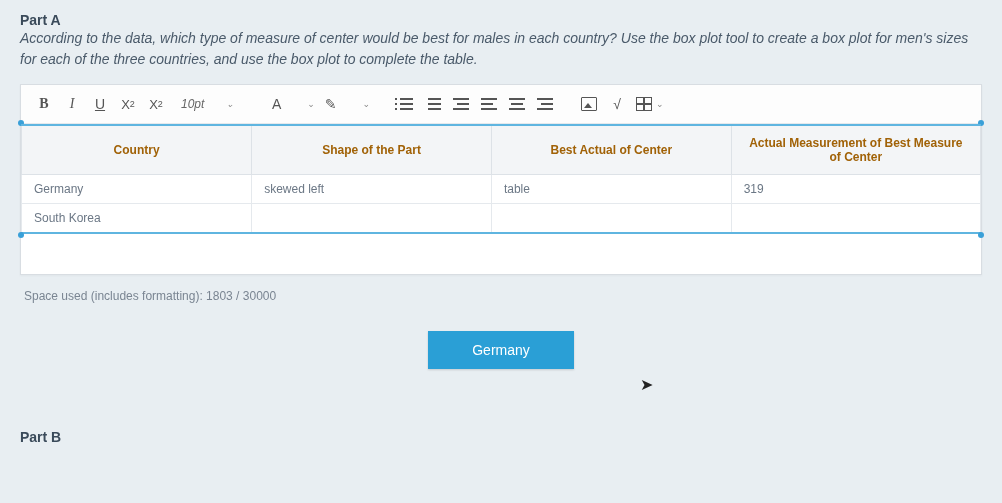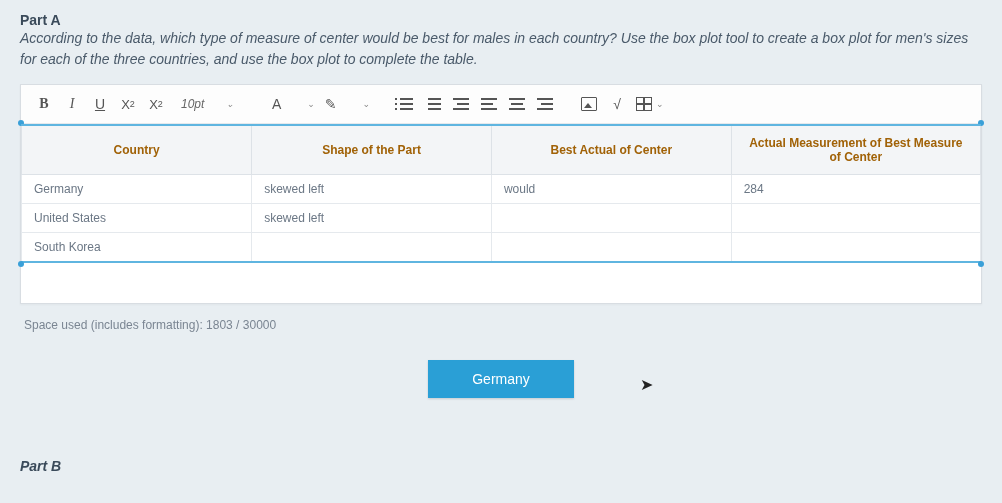--- a/index.html
+++ b/index.html
@@ -196,21 +196,20 @@
       top: 375px;
       font-size: 16px;
       color: #222;
       pointer-events: none;
     }
     .part-b {
       font-weight: 600;
       font-size: 14px;
       color: #3a4a5a;
       margin-top: 30px;
-      font-style: italic;
     }
   </style>
 </head>
 <body>
 
 <div class="part-heading">Part A</div>
 <div class="instructions">According to the data, which type of measure of center would be best for males in each country? Use the box plot tool to create a box plot for men's sizes for each of the three countries, and use the box plot to complete the table.</div>
 
 <div class="editor-box">
   <div class="toolbar">
@@ -302,28 +301,22 @@
             <th style="width:24%">Country</th>
             <th style="width:25%">Shape of the Part</th>
             <th style="width:25%">Best Actual of Center</th>
             <th style="width:26%">Actual Measurement of Best Measure of Center</th>
           </tr>
         </thead>
         <tbody>
           <tr>
             <td>Germany</td>
             <td>skewed left</td>
-            <td>would</td>
-            <td>284</td>
-          </tr>
-          <tr>
-            <td>United States</td>
-            <td>skewed left</td>
-            <td></td>
-            <td></td>
+            <td>table</td>
+            <td>319</td>
           </tr>
           <tr>
             <td>South Korea</td>
             <td></td>
             <td></td>
             <td></td>
           </tr>
         </tbody>
       </table>
       <span class="handle-bl"></span>

